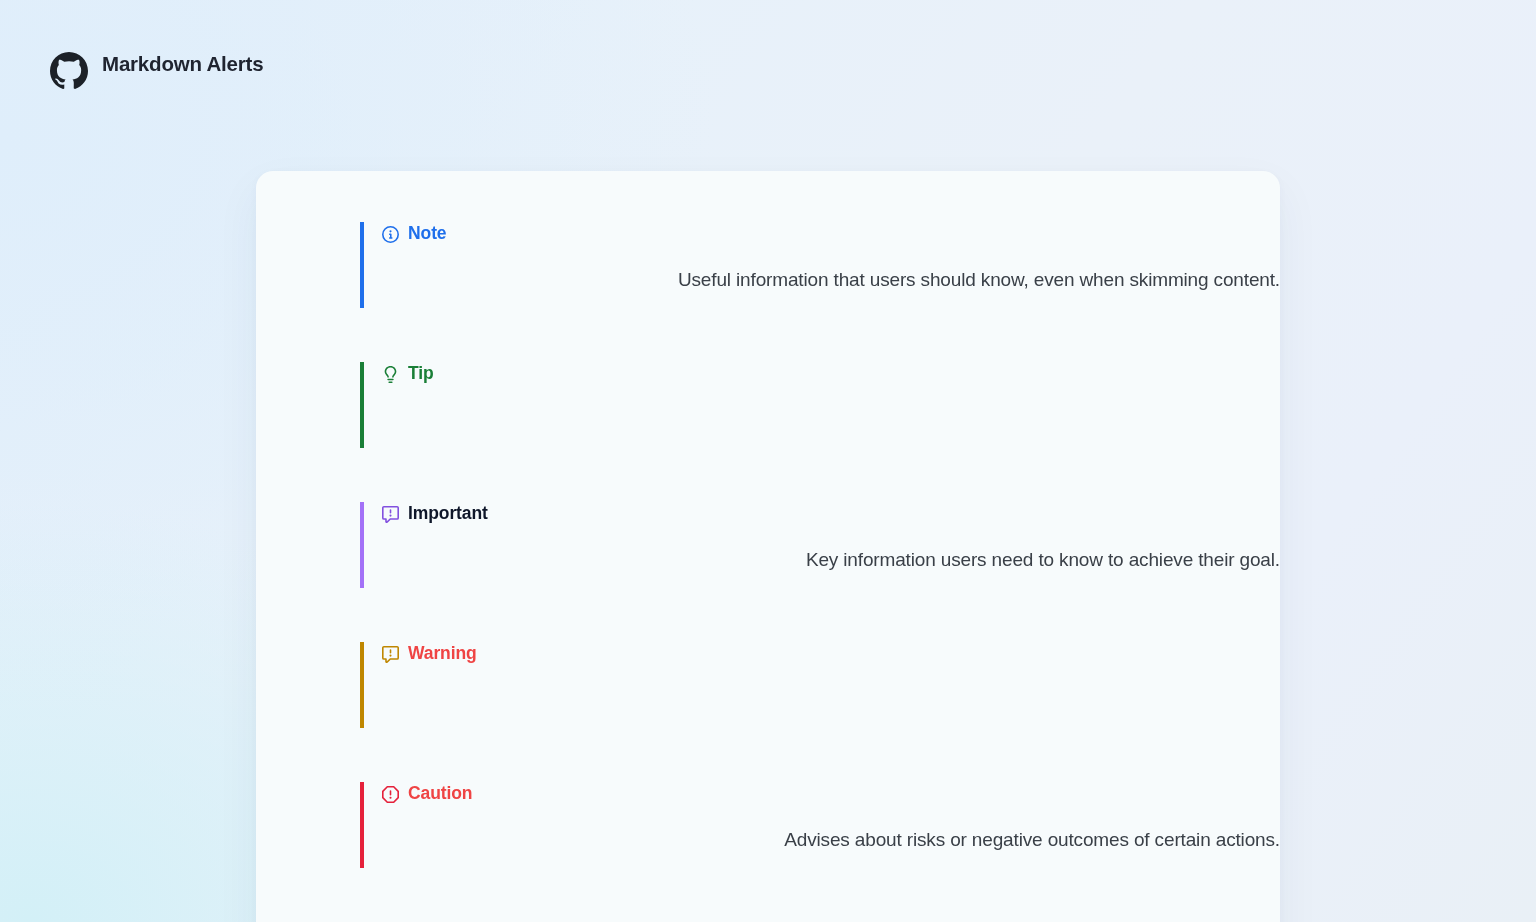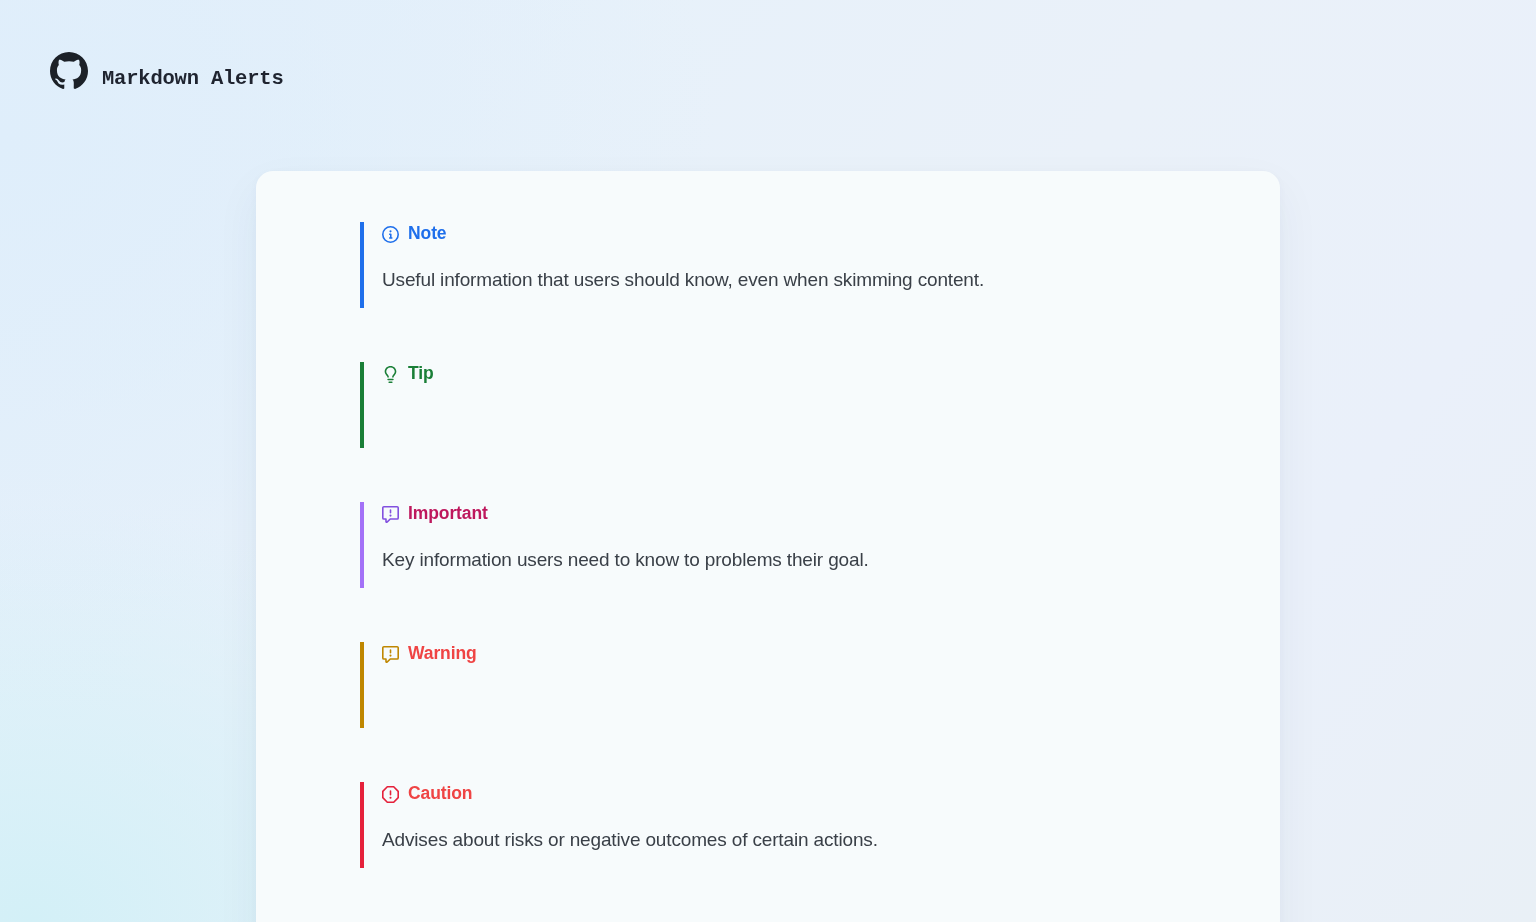--- a/index.html
+++ b/index.html
@@ -20,23 +20,22 @@
   }
 
   .page { position: relative; width: 1536px; height: 922px; }
 
   
   .brand {
     position: absolute;
     left: 50px;
     top: 52px;
     display: flex;
-    align-items: flex-end;
+    align-items: flex-start;
     gap: 14px;
-    font-family: Liberation Mono, monospace;
   }
   .brand-mark { width: 38px; height: 38px; display: block; flex: 0 0 auto; }
   .brand-title {
     font-size: 20.5px;
     font-weight: 700;
     color: #1f2430;
     letter-spacing: -0.2px;
     white-space: nowrap;
   }
 
@@ -79,31 +78,32 @@
     letter-spacing: -0.1px;
     line-height: 1;
     white-space: nowrap;
   }
   .alert-body {
     margin-top: 20px;
     font-size: 19px;
     line-height: 1.45;
     color: #3a4048;
     letter-spacing: -0.15px;
+    text-align: right;
   }
 
   .alert.note      { border-left-color: #1f6feb; }
   .alert.tip       { border-left-color: #1a7f37; }
   .alert.important { border-left-color: #a371f7; }
   .alert.warning   { border-left-color: #bf8700; }
   .alert.caution   { border-left-color: #e5213b; }
 
   .note .alert-title      { color: #1f6feb; }
   .tip .alert-title       { color: #1a7f37; }
-  .important .alert-title { color: #be185d; }
+  .important .alert-title { color: #0f172a; }
   .warning .alert-title   { color: #ef4444; }
   .caution .alert-title   { color: #ef4444; }
 </style>
 </head>
 <body>
 
 <div class="page">
 
   <div class="brand">
     <span>
@@ -147,21 +147,21 @@
 
     <div class="alert important">
       <div class="alert-head">
         <span>
           <svg class="alert-icon" viewBox="0 0 16 16" aria-hidden="true">
             <path fill="#8250df" d="M0 1.75C0 .784.784 0 1.75 0h12.5C15.216 0 16 .784 16 1.75v9.5A1.75 1.75 0 0 1 14.25 13H8.06l-2.573 2.573A1.458 1.458 0 0 1 3 14.543V13H1.75A1.75 1.75 0 0 1 0 11.25Zm1.75-.25a.25.25 0 0 0-.25.25v9.5c0 .138.112.25.25.25h2a.75.75 0 0 1 .75.75v2.19l2.72-2.72a.749.749 0 0 1 .53-.22h6.5a.25.25 0 0 0 .25-.25v-9.5a.25.25 0 0 0-.25-.25Zm7 2.25v2.5a.75.75 0 0 1-1.5 0v-2.5a.75.75 0 0 1 1.5 0ZM9 9a1 1 0 1 1-2 0 1 1 0 0 1 2 0Z"></path>
           </svg>
         </span>
         <span class="alert-title">Important</span>
       </div>
-      <div class="alert-body">Key information users need to know to problems their goal.</div>
+      <div class="alert-body">Key information users need to know to achieve their goal.</div>
     </div>
 
     <div class="alert warning">
       <div class="alert-head">
         <span>
           <svg class="alert-icon" viewBox="0 0 16 16" aria-hidden="true">
             <path fill="#bf8700" d="M0 1.75C0 .784.784 0 1.75 0h12.5C15.216 0 16 .784 16 1.75v9.5A1.75 1.75 0 0 1 14.25 13H8.06l-2.573 2.573A1.458 1.458 0 0 1 3 14.543V13H1.75A1.75 1.75 0 0 1 0 11.25Zm1.75-.25a.25.25 0 0 0-.25.25v9.5c0 .138.112.25.25.25h2a.75.75 0 0 1 .75.75v2.19l2.72-2.72a.749.749 0 0 1 .53-.22h6.5a.25.25 0 0 0 .25-.25v-9.5a.25.25 0 0 0-.25-.25Zm7 2.25v2.5a.75.75 0 0 1-1.5 0v-2.5a.75.75 0 0 1 1.5 0ZM9 9a1 1 0 1 1-2 0 1 1 0 0 1 2 0Z"></path>
           </svg>
         </span>
         <span class="alert-title">Warning</span>

